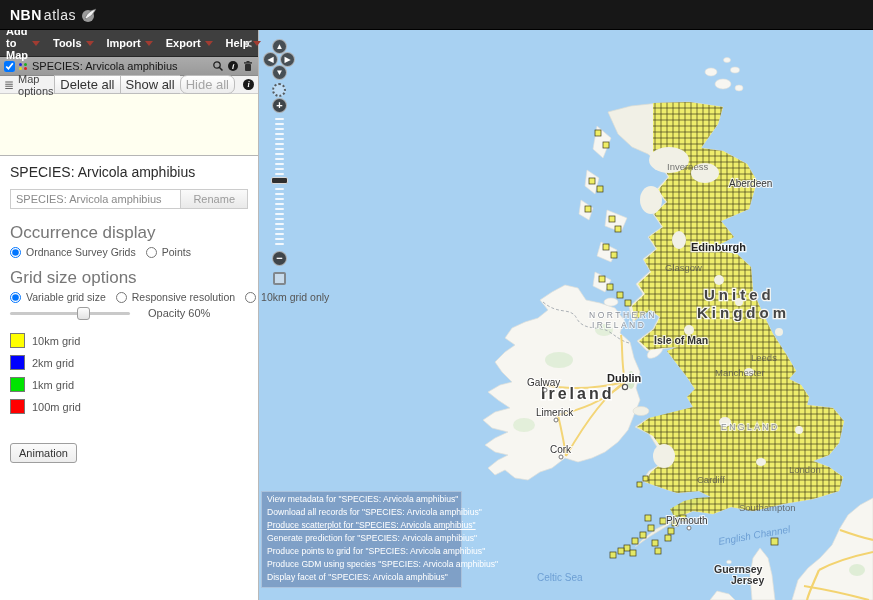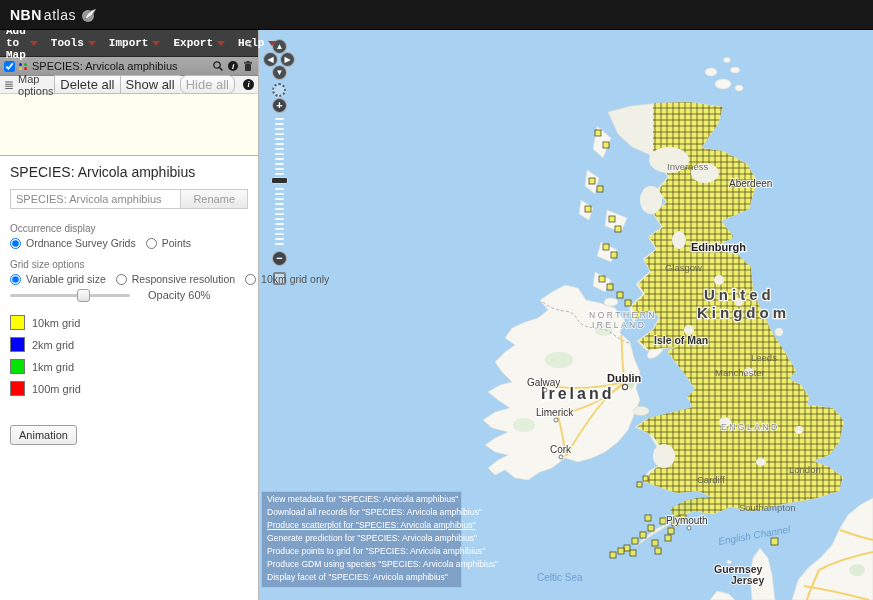--- a/index.html
+++ b/index.html
@@ -11,21 +11,21 @@
   .topbar { position:absolute; left:0; top:0; width:873px; height:30px; background:#171717; border-bottom:1px solid #000; display:flex; align-items:center; padding-left:10px; z-index:30; }
   .logo { display:flex; align-items:center; gap:2px; color:#fff; }
   .logo .b { font-weight:bold; font-size:14px; letter-spacing:.5px; }
   .logo .l { font-weight:normal; font-size:14px; letter-spacing:.5px; color:#e8e8e8; }
   .leaf { width:16px; height:16px; margin-left:3px; }
 
   
   .left { position:absolute; left:0; top:30px; width:259px; height:570px; background:#fff; border-right:1px solid #b9b9b9; z-index:20; }
 
   .menubar { height:27px; background:#3f3f3f; border-bottom:1px solid #262626; display:flex; align-items:center; padding:0 6px; gap:13px; position:relative; }
-  .menu-item { color:#fff; font-size:11px; font-weight:bold; display:flex; align-items:center; gap:4px; cursor:pointer;font-family:Liberation Mono, monospace; }
+  .menu-item { color:#fff; font-size:11px; font-weight:bold; display:flex; align-items:center; gap:4px; cursor:pointer; }
   .caret { width:0; height:0; border-left:4px solid transparent; border-right:4px solid transparent; border-top:5px solid #a03c32; }
   .collapse { position:absolute; right:6px; color:#cfcfcf; font-size:13px; font-weight:bold; cursor:pointer; }
 
   .layer-row { height:19px; background:linear-gradient(#ababab,#9a9a9a); border-bottom:1px solid #8b8b8b; display:flex; align-items:center; padding:0 4px; gap:4px; }
   .layer-row input { width:11px; height:11px; }
   .layer-icon { display:inline-grid; grid-template-columns:4px 4px; gap:1px; }
   .layer-icon i { width:3px; height:3px; border-radius:50%; display:block; }
   .layer-label { font-size:11px; color:#161616; flex:1; white-space:nowrap; overflow:hidden; }
   .row-icons { display:flex; align-items:center; gap:3px; }
   .ic { width:12px; height:12px; display:inline-block; }
@@ -39,21 +39,21 @@
   .sm-btn.disabled { color:#a5a5a5; cursor:default; }
   .info-dot { width:11px; height:11px; border-radius:50%; background:#1a1a1a; color:#fff; font-size:8px; font-weight:bold; text-align:center; line-height:11px; margin-left:8px; font-family:"Liberation Serif",serif; font-style:italic; }
 
   .cream { height:62px; background:#fffff0; border-bottom:1px solid #b5b5b5; }
 
   .details { padding:8px 10px 0 10px; }
   .d-title { font-size:14px; color:#2b2b2b; padding-bottom:9px; }
   .name-row { display:flex; margin-bottom:14px; }
   .name-input { width:178px; height:20px; border:1px solid #ccc; font-size:11px; color:#8a8a8a; padding:0 5px; font-family:"Liberation Sans",sans-serif; }
   .rename-btn { height:20px; font-size:11px; color:#9b9b9b; background:linear-gradient(#fafafa,#e9e9e9); border:1px solid #ccc; border-left:0; padding:0 12px; cursor:pointer; }
-  .sec-label { font-size:10px; color:#777; margin-bottom:3px; }
+  .sec-label { font-size:17px; color:#777; margin-bottom:3px; }
   .radio-row { display:flex; align-items:center; gap:4px; font-size:10.5px; color:#555; margin-bottom:10px; flex-wrap:nowrap; }
   .radio-row label { margin-right:6px; white-space:nowrap; }
   .radio-row input { width:11px; height:11px; margin-right:1px; }
   .slider-row { display:flex; align-items:center; margin:4px 0 14px 0; }
   .track { position:relative; width:120px; height:3px; background:#c9c9c9; border-radius:2px; }
   .thumb { position:absolute; top:-5px; left:56%; width:13px; height:13px; background:linear-gradient(#fdfdfd,#e3e3e3); border:1px solid #9e9e9e; border-radius:3px; cursor:pointer; }
   .op-label { font-size:11px; color:#555; margin-left:18px; }
   .legend-row { display:flex; align-items:center; gap:7px; margin-bottom:7px; }
   .swatch { width:15px; height:15px; border:1px solid #777; }
   .legend-label { font-size:11px; color:#555; }

